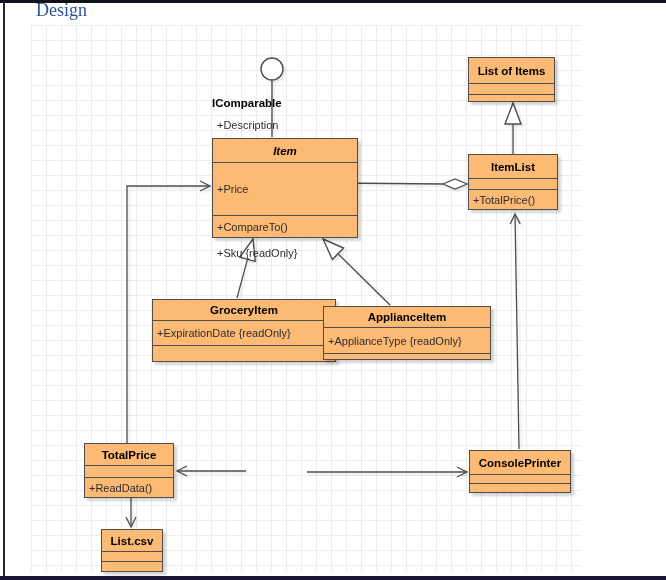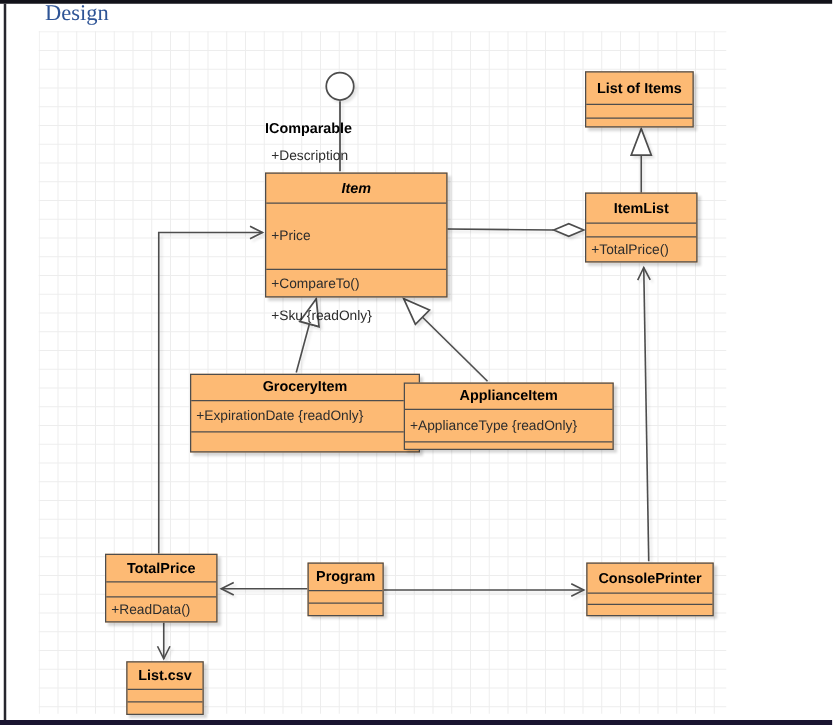--- a/index.html
+++ b/index.html
@@ -128,25 +128,20 @@
     <div class="uml-row uml-sep" style="height:25px;">+ApplianceType {readOnly}</div>
     <div class="uml-row uml-sep fill"></div>
   </div>
 
   <div class="uml-box" style="left:84px;top:443px;width:90px;height:55px;">
     <div class="uml-title" style="height:21px;">TotalPrice</div>
     <div class="uml-row uml-sep" style="height:11px;"></div>
     <div class="uml-row uml-sep fill">+ReadData()</div>
   </div>
 
-  <div class="uml-box" style="left:246px;top:450px;width:61px;height:43px;">
-    <div class="uml-title" style="height:21px;">Program</div>
-    <div class="uml-row uml-sep" style="height:9px;"></div>
-    <div class="uml-row uml-sep fill"></div>
-  </div>
 
   <div class="uml-box" style="left:469px;top:450px;width:102px;height:43px;">
     <div class="uml-title" style="height:23px;">ConsolePrinter</div>
     <div class="uml-row uml-sep" style="height:8px;"></div>
     <div class="uml-row uml-sep fill"></div>
   </div>
 
   <div class="uml-box" style="left:101px;top:529px;width:62px;height:43px;">
     <div class="uml-title" style="height:21px;">List.csv</div>
     <div class="uml-row uml-sep" style="height:9px;"></div>

